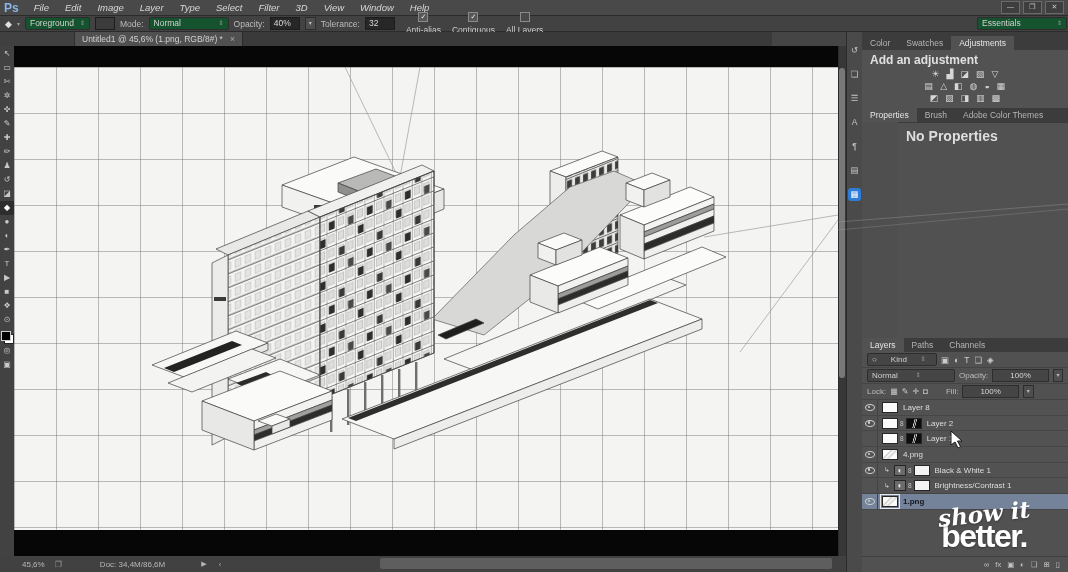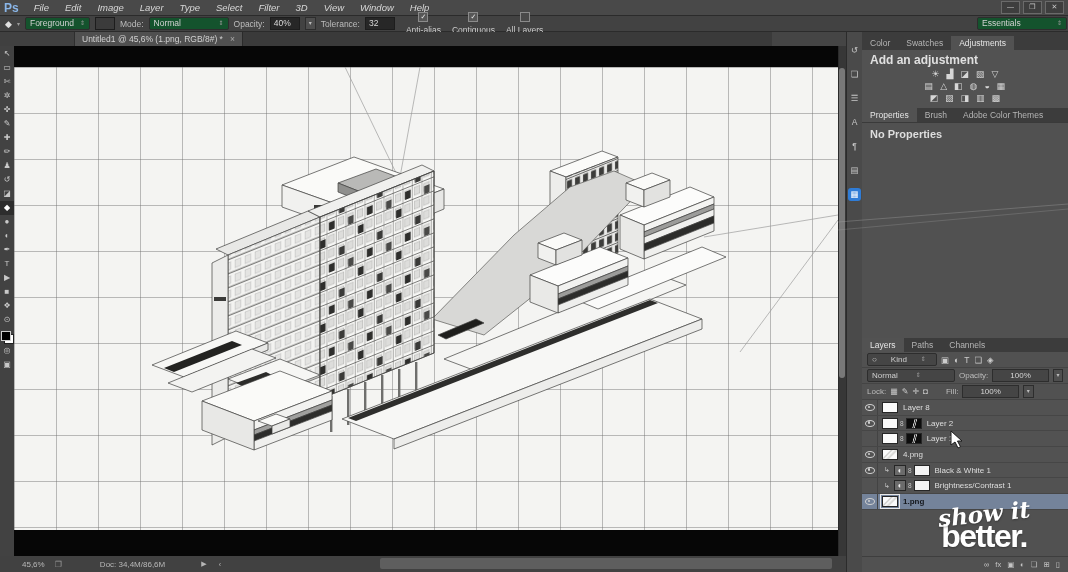--- a/index.html
+++ b/index.html
@@ -78,21 +78,21 @@
   .panels{left:862px;top:32px;width:206px;height:540px;background:#4f4f4f;display:flex;flex-direction:column;}
   .pgap{height:4px;background:#3c3c3c;}
   .ptabs{height:14px;background:#3c3c3c;display:flex;font-size:8.5px;flex:0 0 auto;}
   .ptab{padding:0 8px;line-height:14px;color:#b5b5b5;white-space:nowrap;}
   .ptab.active{background:#525252;color:#e6e6e6;}
   .adj-content{height:58px;background:#525252;padding:3px 8px 0;box-sizing:border-box;flex:0 0 auto;}
   .adj-head{font-size:12px;font-weight:bold;color:#e0e0e0;margin-bottom:2px;}
   .adj-row{display:flex;justify-content:center;gap:7px;margin:1px 0;}
   .adj-icon{font-size:9px;color:#d6d6d6;line-height:11px;}
   .prop-content{height:216px;background:#515151;border-top:1px solid #3a3a3a;box-sizing:border-box;
-                padding:5px 8px;font-size:11px;flex:0 0 auto;}
+                padding:5px 8px;font-size:14px;flex:0 0 auto;margin-left:36px;}
   .prop-msg{font-weight:bold;color:#dedede;}
 
   .layers-panel{flex:1;display:flex;flex-direction:column;background:#515151;}
   .lp-row{height:15px;display:flex;align-items:center;gap:4px;padding:0 5px;font-size:8px;flex:0 0 auto;
           border-bottom:1px solid #444;}
   .kind-select{background:#454545;border:1px solid #2d2d2d;border-radius:2px;height:11px;line-height:11px;
                padding:0 4px;display:flex;gap:14px;color:#cfcfcf;min-width:60px;}
   .fl-icons{display:flex;gap:5px;color:#cdcdcd;font-size:8.5px;}
   .lp-select{background:#454545;border:1px solid #2d2d2d;border-radius:2px;height:11px;line-height:11px;
              padding:0 4px;display:flex;gap:18px;color:#cfcfcf;min-width:78px;}

